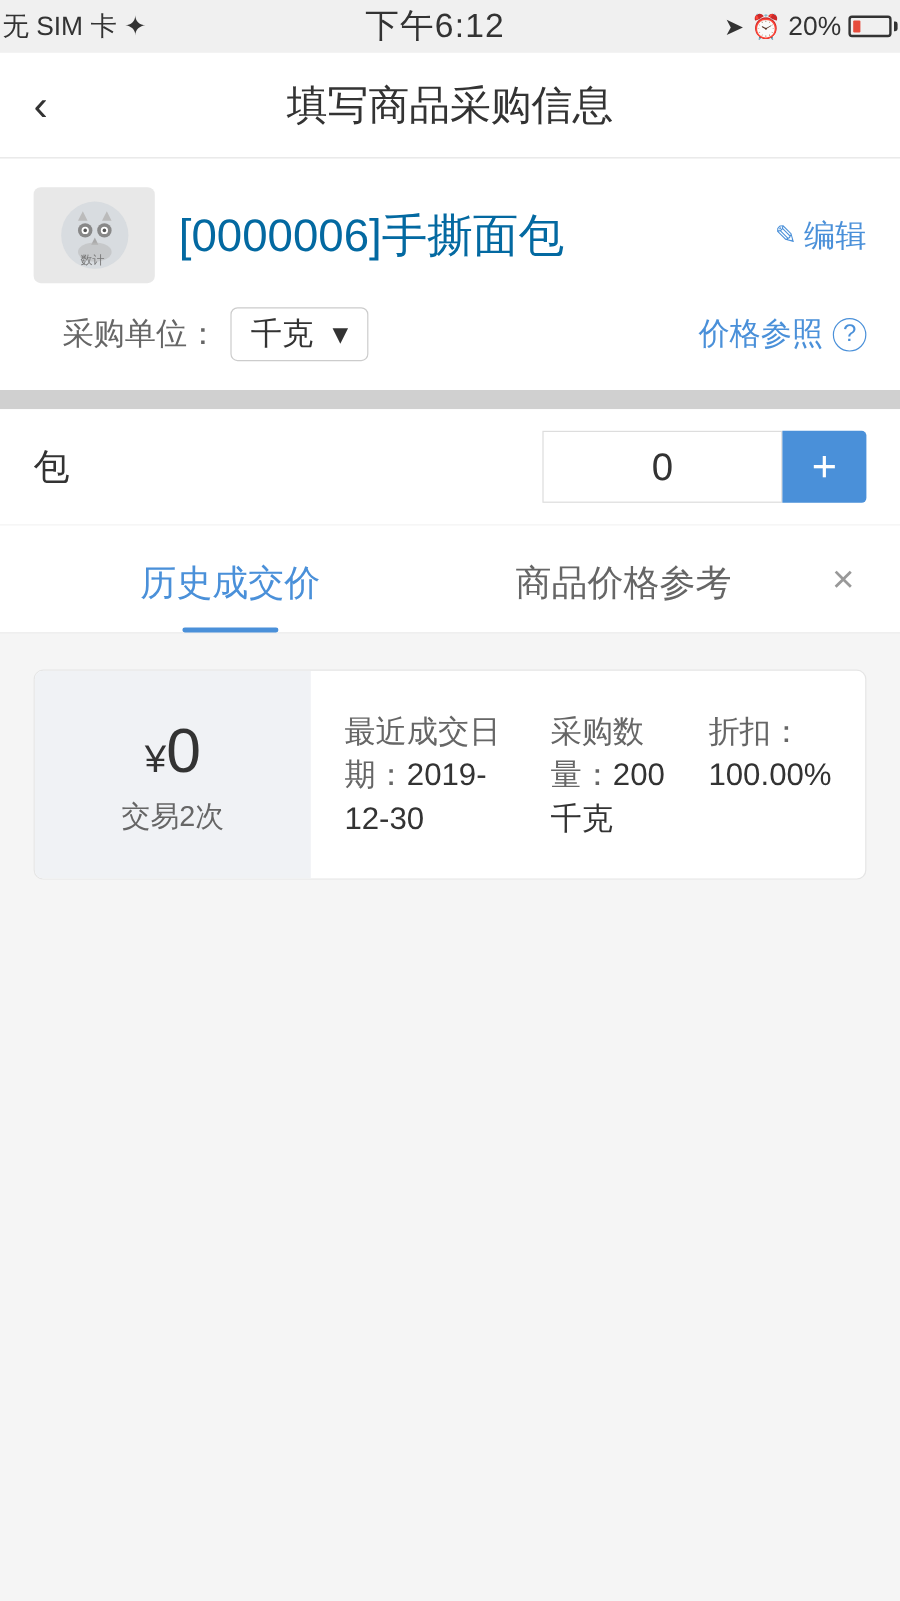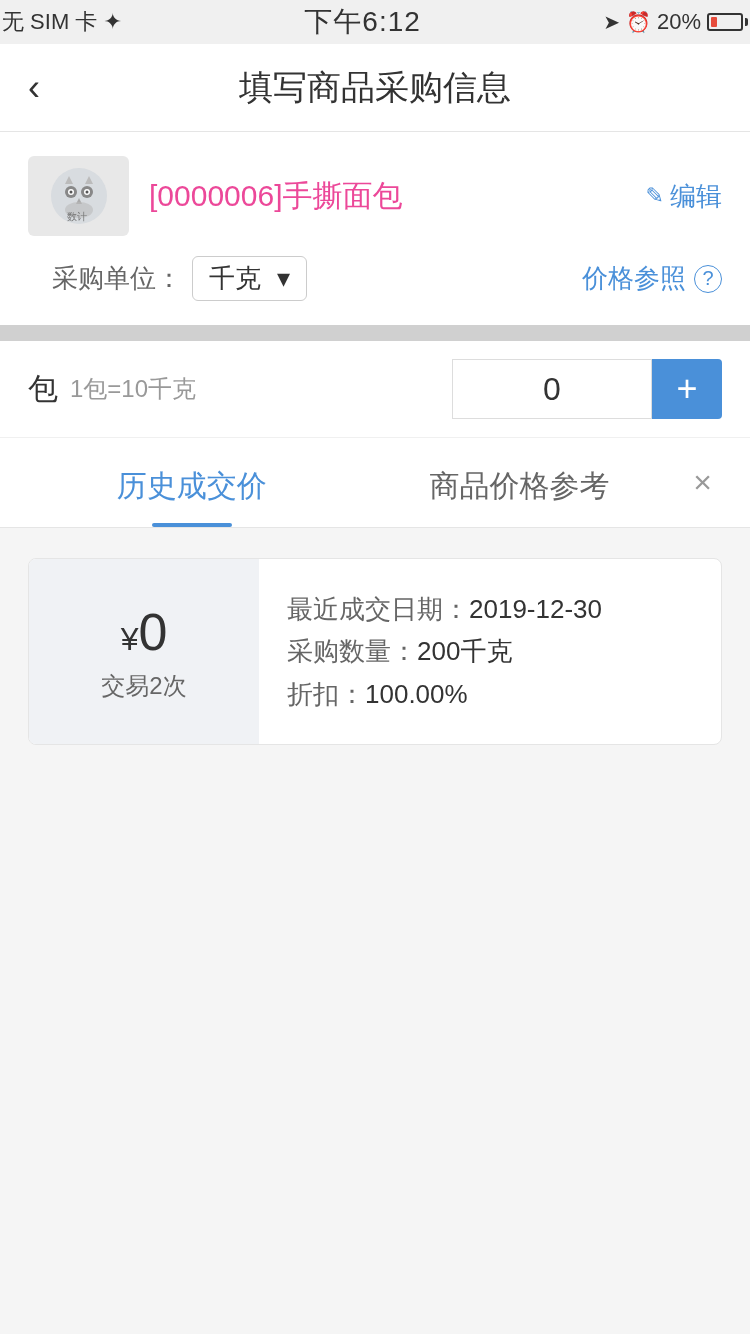--- a/index.html
+++ b/index.html
@@ -115,22 +115,22 @@
       width: 101px;
       height: 80px;
       background: #e8e8e8;
       border-radius: 6px;
       display: flex;
       align-items: center;
       justify-content: center;
       overflow: hidden;
     }
     .product-name {
-      font-size: 30px;
-      color: #ec4899;
+      font-size: 38px;
+      color: #0369a1;
       font-weight: 500;
     }
     .edit-btn {
       display: flex;
       align-items: center;
       gap: 6px;
       color: #4a90d9;
       font-size: 26px;
       cursor: pointer;
     }
@@ -318,22 +318,21 @@
     }
     .card-count {
       font-size: 24px;
       color: #666;
       margin-top: 8px;
     }
     .card-right {
       flex: 1;
       padding: 32px 28px;
       display: flex;
-      flex-direction: column;
-      gap: 6px;
+      gap: 31px;
     }
     .card-detail-row {
       font-size: 26px;
       color: #333;
       line-height: 1.4;
     }
     .card-detail-label {
       color: #666;
     }
   </style>
@@ -410,21 +409,20 @@
       </div>
     </div>
   </div>
 </div>
 
 <div class="gray-bar"></div>
 
 <div class="quantity-section">
   <div class="quantity-left">
     <span class="bag-label">包</span>
-    <span class="bag-sub">1包=10千克</span>
   </div>
   <div class="quantity-right">
     <input class="qty-input" type="text" value="0" style="">
     <div class="qty-plus">
       <span>+</span>
     </div>
   </div>
 </div>
 
 <div class="tabs-section">

